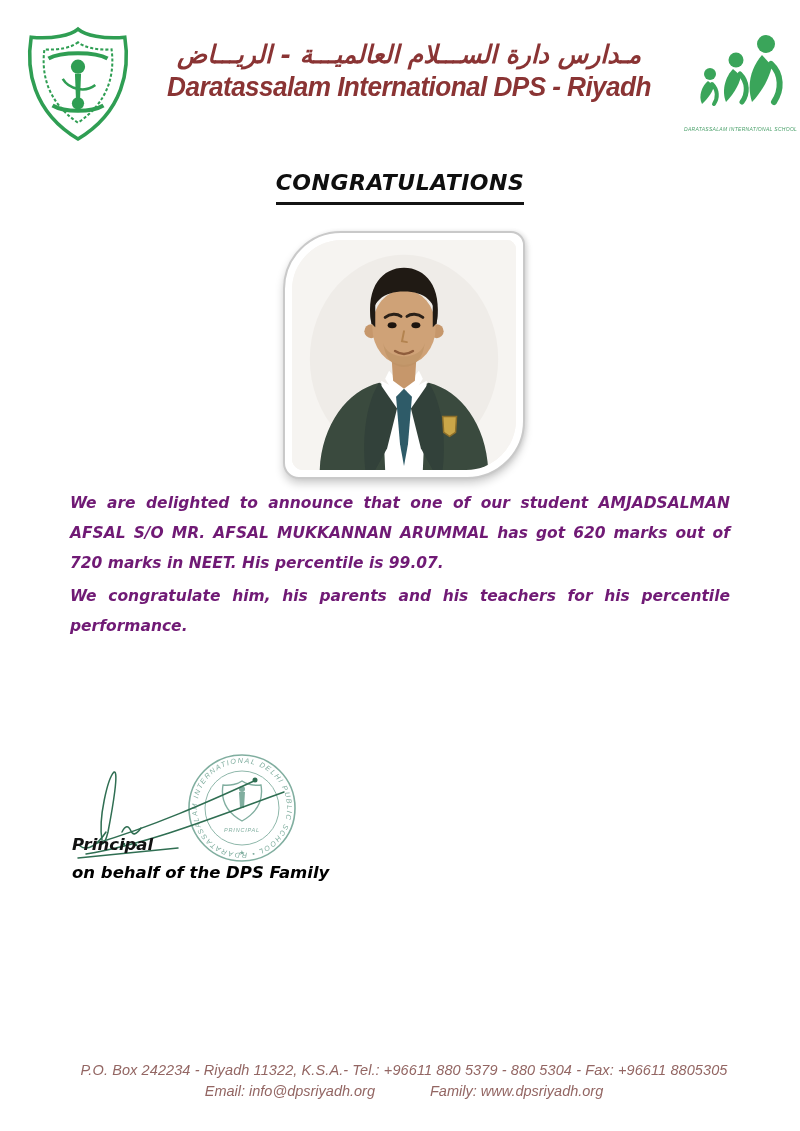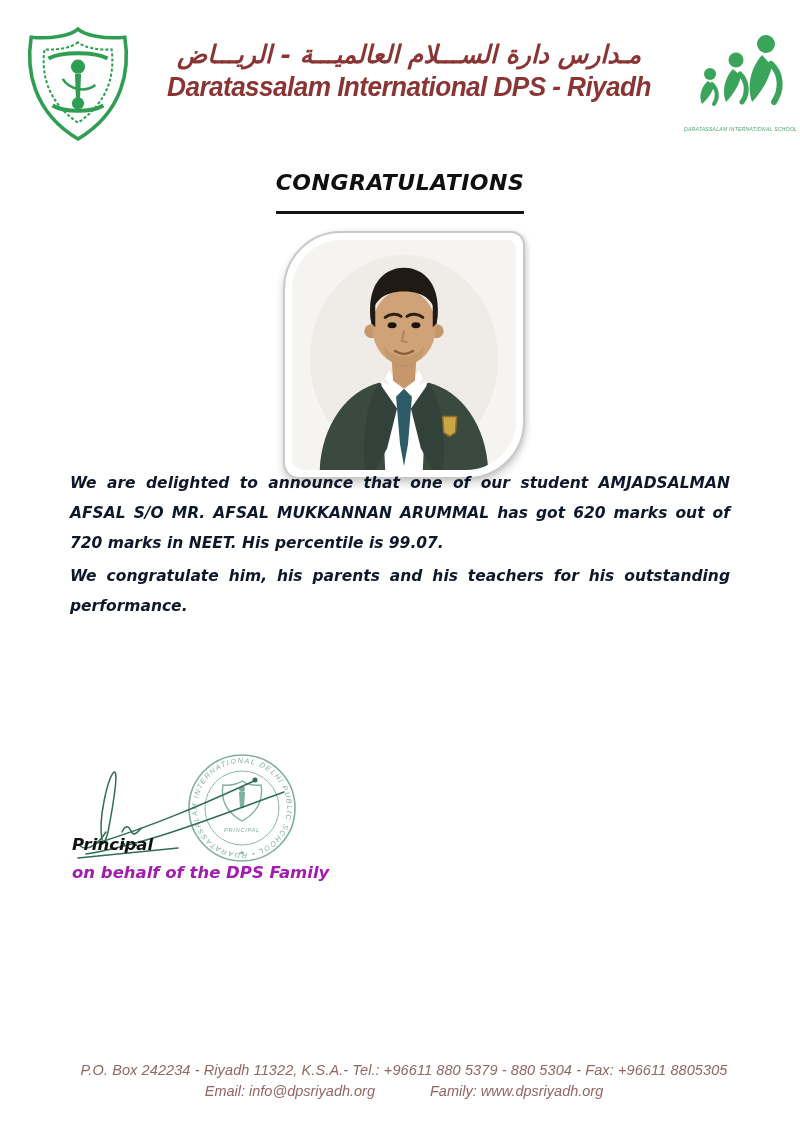--- a/index.html
+++ b/index.html
@@ -68,21 +68,21 @@
     top: 170px; left: 0; right: 0;
     text-align: center;
   }
   .congrats {
     display: inline-block;
     font-size: 22px;
     font-weight: bold;
     color: #0f0f0f;
     letter-spacing: 0.5px;
     border-bottom: 3px solid #141414;
-    padding-bottom: 16px;
+    padding-bottom: 7px;
   }
 
   
   .photo-frame {
     position: absolute;
     left: 283px; top: 231px;
     width: 242px; height: 248px;
     background: #ffffff;
     border: 2px solid #c9c9c9;
     border-radius: 58px 14px 58px 16px;
@@ -93,22 +93,22 @@
     width: 100%; height: 100%;
     border-radius: 50px 9px 50px 11px;
     overflow: hidden;
     background: #f6f4f1;
   }
   .photo-inner svg { display: block; width: 100%; height: 100%; }
 
   
   .body-text {
     position: absolute;
-    left: 70px; right: 70px; top: 468px;
-    color: #0f172a;
+    left: 70px; right: 70px; top: 488px;
+    color: #701a75;
   }
   .body-text p {
     font-size: 15.5px;
     font-weight: bold;
     line-height: 30px;
     text-align: justify;
     margin-bottom: 3px;
   }
 
   
@@ -123,21 +123,21 @@
     left: 72px; top: 835px;
     font-size: 16.5px;
     font-weight: bold;
     color: #121212;
   }
   .behalf {
     position: absolute;
     left: 72px; top: 863px;
     font-size: 16.5px;
     font-weight: bold;
-    color: #a21caf;
+    color: #000000;
   }
 
   
   .footer {
     position: absolute;
     left: 0; right: 0; top: 1062px;
     text-align: center;
     font-family: "Liberation Sans", sans-serif;
     color: #936663;
     padding-left: 8px;
@@ -243,21 +243,21 @@
 
         <path d="M92 104 C96 122 130 122 134 104 C132 120 124 128 113 128 C102 128 94 120 92 104 Z" fill="#b98f63" opacity="0.55"></path>
 
         <path d="M152 178 L166 178 L165 194 L159 198 L153 194 Z" fill="#caa648" stroke="#8d6f2a" stroke-width="1.5"></path>
       </svg>
     </div>
   </div>
 
   <div class="body-text">
     <p>We are delighted to announce that one of our student AMJADSALMAN AFSAL S/O MR. AFSAL MUKKANNAN ARUMMAL has got 620 marks out of 720 marks in NEET. His percentile is 99.07.</p>
-    <p>We congratulate him, his parents and his teachers for his outstanding performance.</p>
+    <p>We congratulate him, his parents and his teachers for his percentile performance.</p>
   </div>
 
   <div class="sig-area">
     <svg viewBox="0 0 270 125" width="270" height="125">
 
       <g opacity="0.85">
         <circle cx="184" cy="60" r="53" fill="none" stroke="#6ba08f" stroke-width="1.6"></circle>
         <circle cx="184" cy="60" r="37" fill="none" stroke="#6ba08f" stroke-width="0.9"></circle>
         <defs>
           <path id="stamp-ring" d="M184 105 A45 45 0 1 1 184.01 105"></path>

